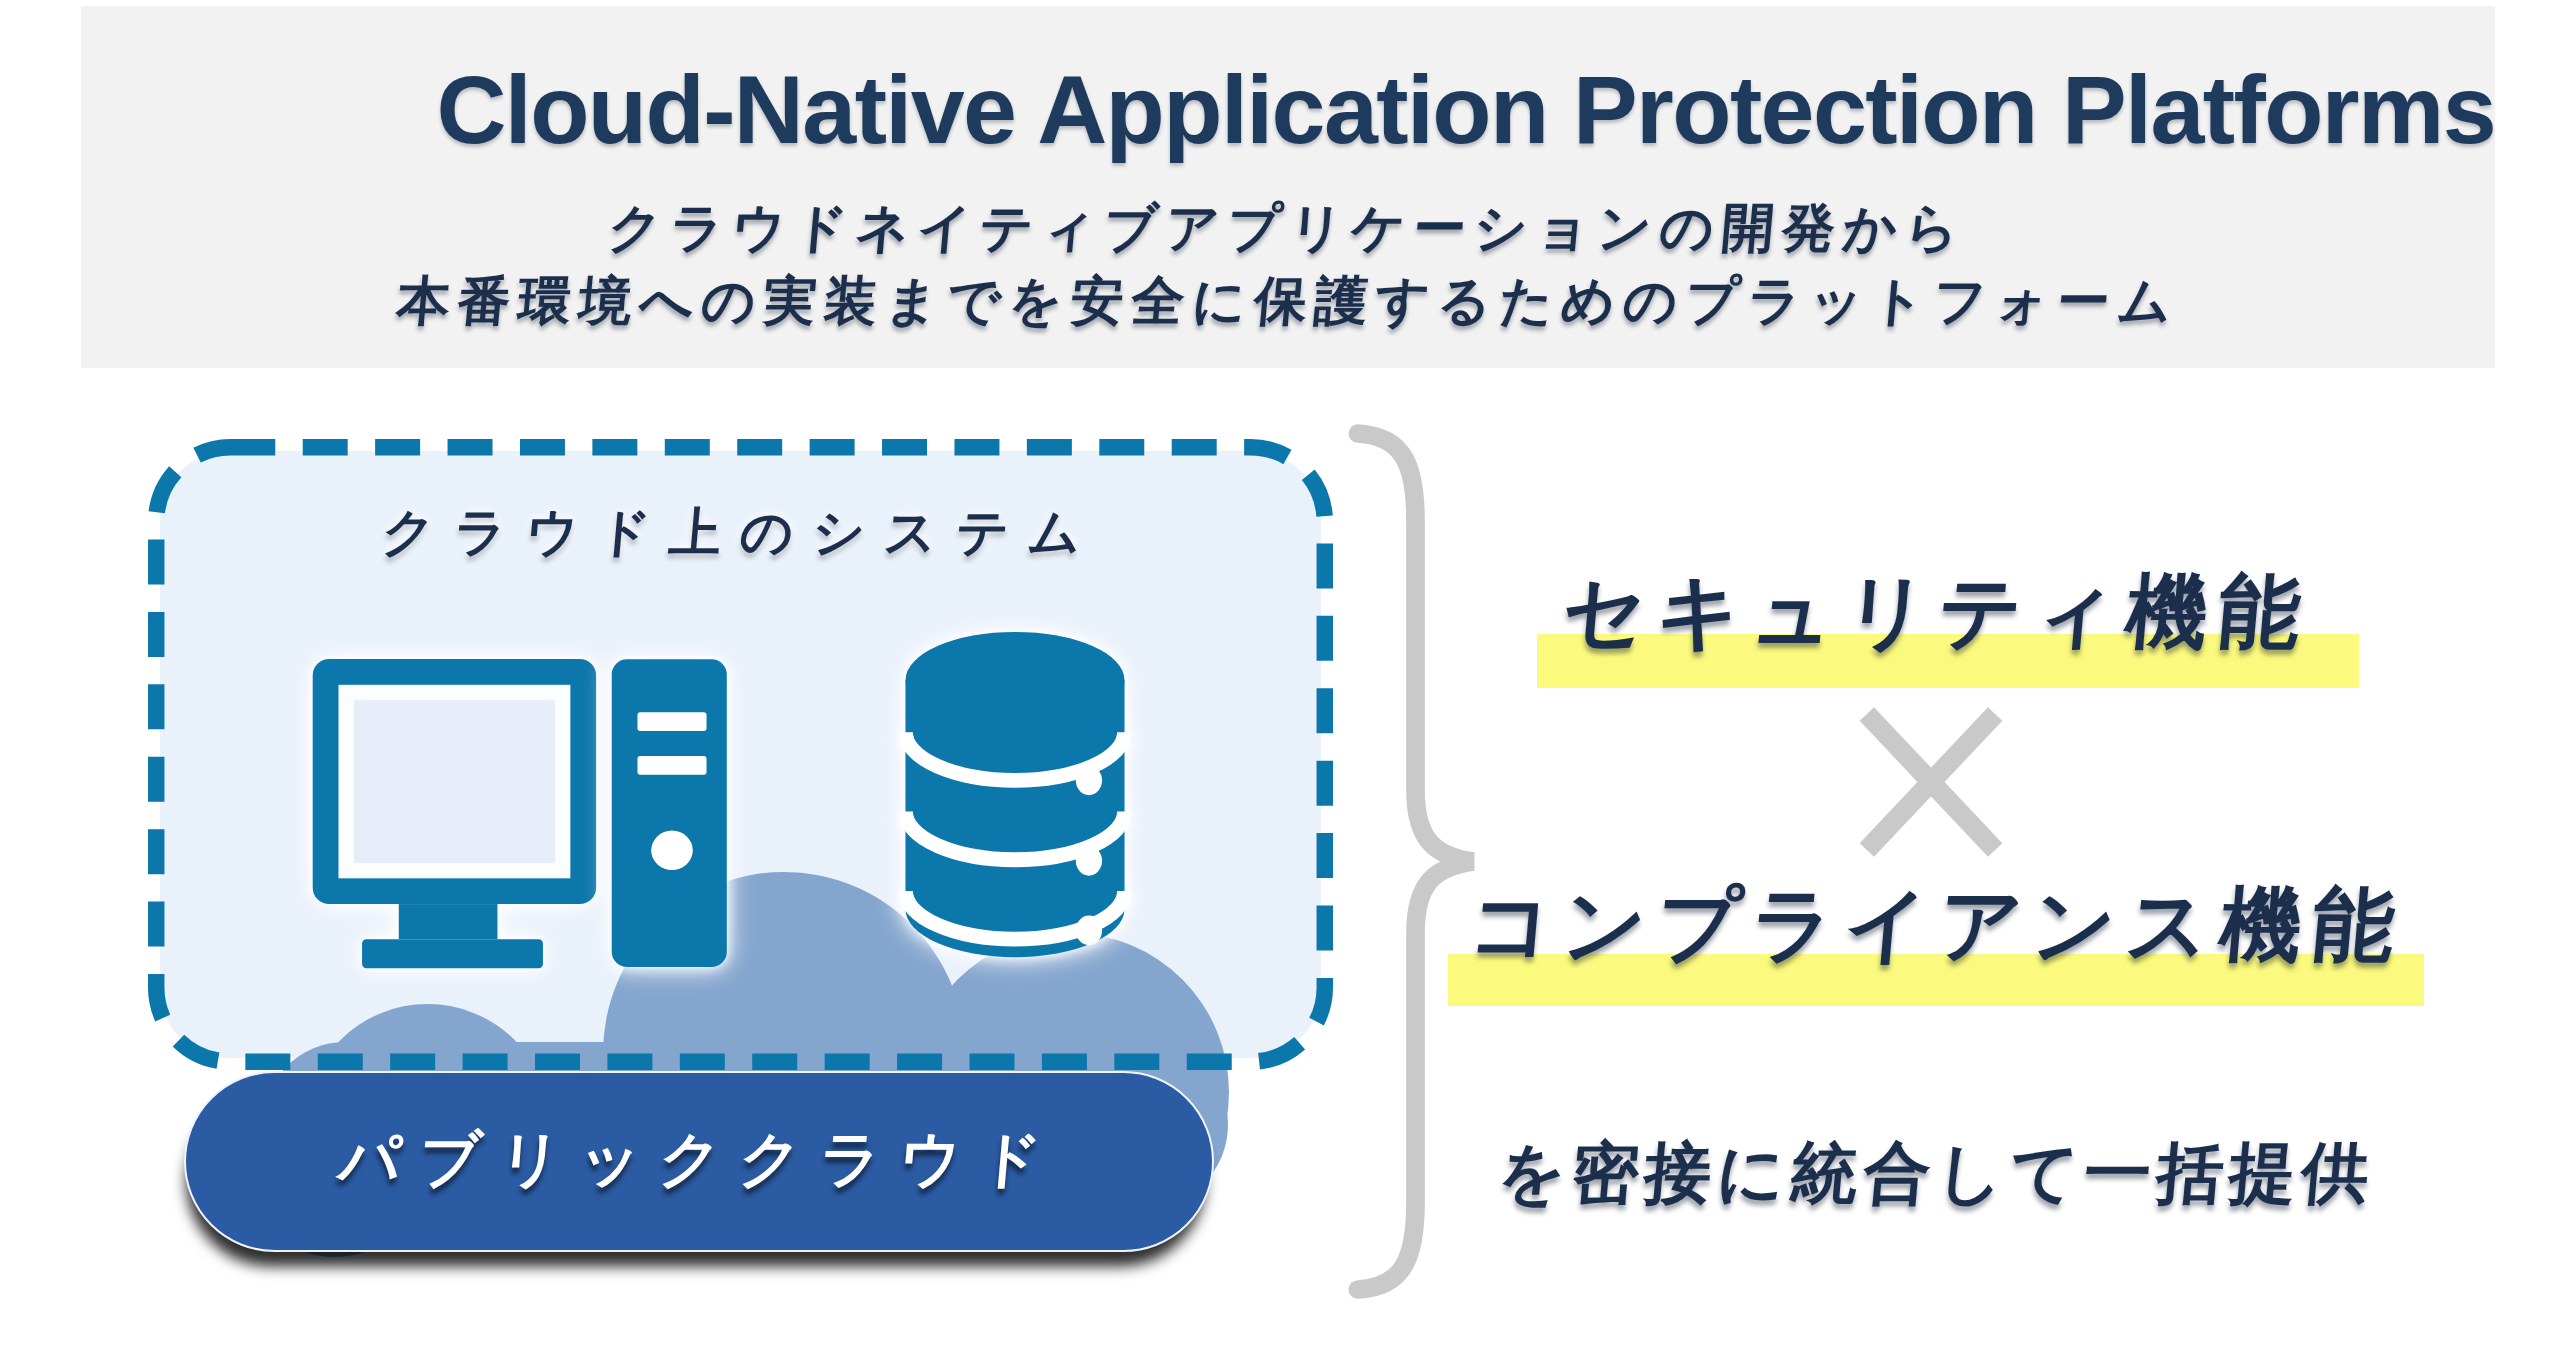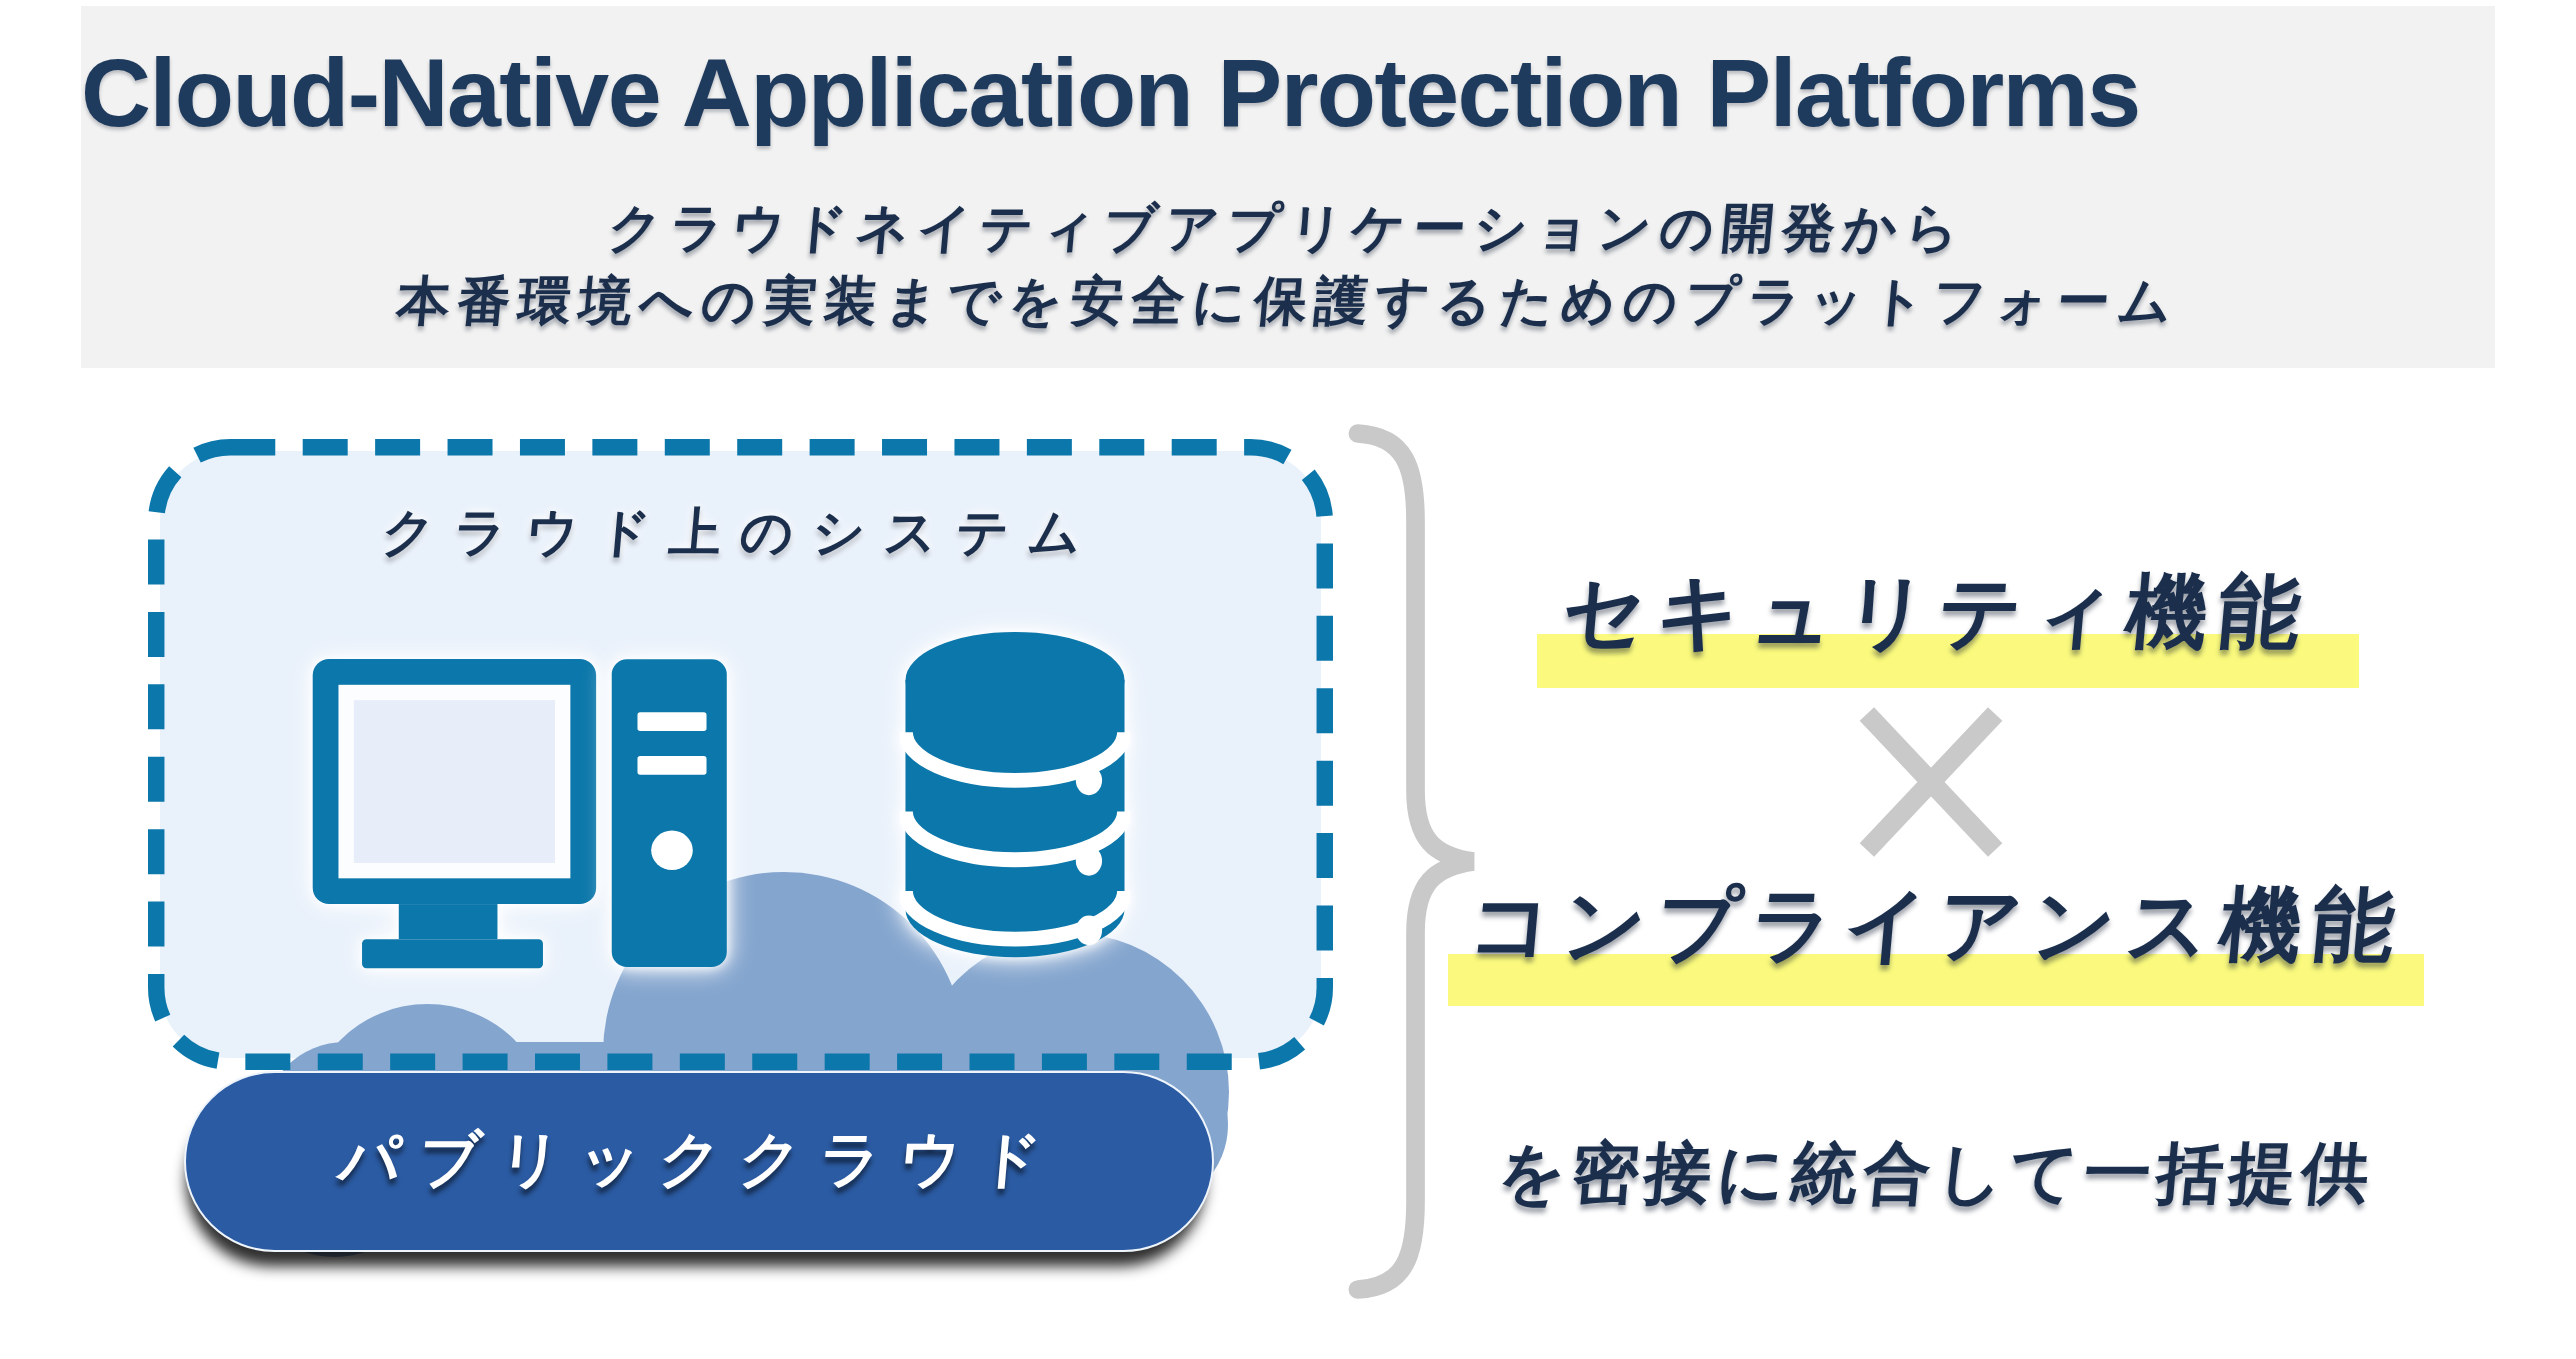--- a/index.html
+++ b/index.html
@@ -3,21 +3,21 @@
 <meta charset="utf-8">
 <style>
   html,body{margin:0;padding:0;background:#ffffff;}
   .slide{
     position:relative;width:2576px;height:1360px;background:#ffffff;overflow:hidden;
     font-family:"Liberation Sans","DejaVu Sans",sans-serif;
   }
   
   .header-band{position:absolute;left:81px;top:5.5px;width:2414px;height:362px;background:#f2f2f2;z-index:0;}
   .main-title{
-    position:absolute;left:0;top:26px;width:2414px;text-align:left;
+    position:absolute;left:0;top:43px;width:2414px;text-align:right;
     font-size:97px;font-weight:bold;letter-spacing:-1.6px;color:#1e3a5c;line-height:121px;
     text-shadow:0 3.3px 3.8px rgba(15,25,45,.25);
   }
   .subtitle{position:absolute;left:0;width:2414px;text-align:center;color:#1b2f4d;
     font-size:53px;font-weight:bold;letter-spacing:7.7px;line-height:65px;
     text-shadow:0 4.4px 4.4px rgba(10,20,40,.35);}
   .subtitle-1{top:189px;}
   .subtitle-2{top:262px;}
   .oblique{display:inline-block;transform:skewX(-5deg);}
   

